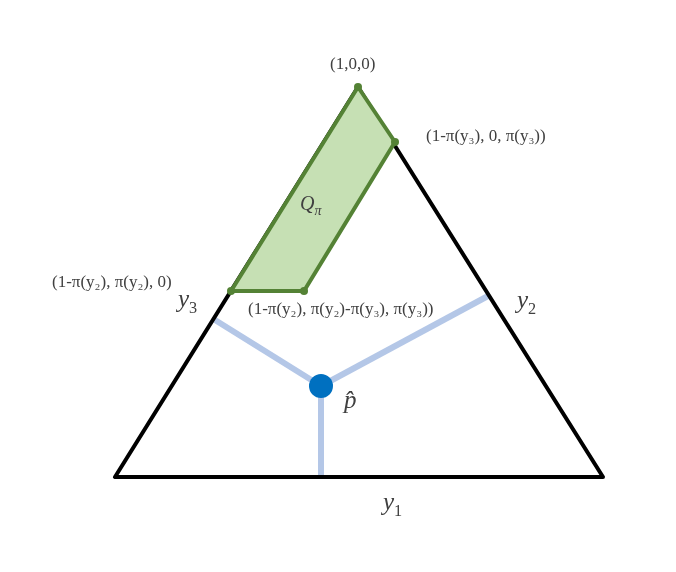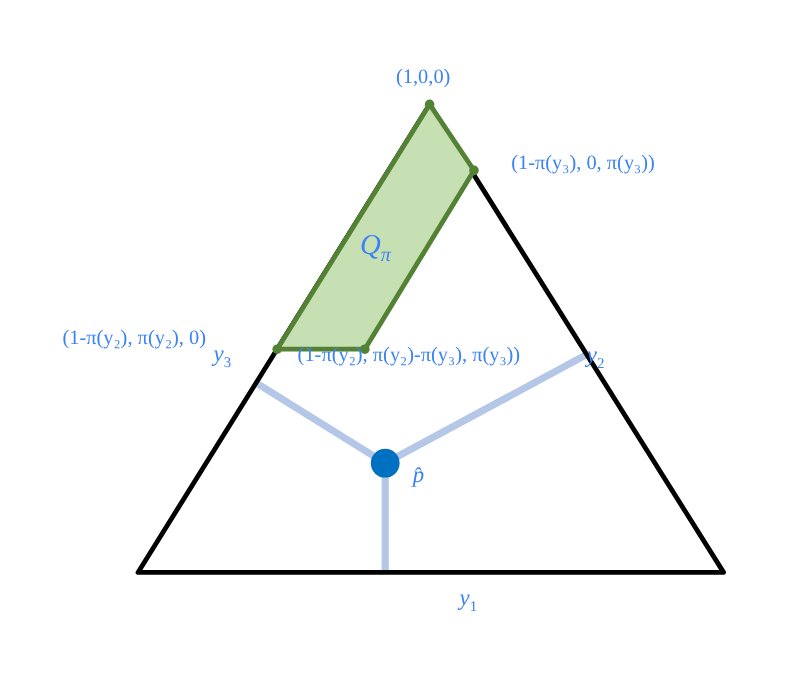--- a/index.html
+++ b/index.html
@@ -1,24 +1,24 @@
 <!DOCTYPE html>
 <html><head>
 <meta charset="utf-8">
 <style>
   html, body { margin: 0; padding: 0; background: #ffffff; }
   body { width: 676px; height: 572px; position: relative; overflow: hidden;
          font-family: "DejaVu Serif", serif; }
   #canvas { position: absolute; left: 0; top: 0; }
-  .lbl { position: absolute; color: #3b82f6; white-space: nowrap;
+  .lbl { position: absolute; color: #404040; white-space: nowrap;
          font-family: "Liberation Serif", "DejaVu Serif", serif; }
   .coord { font-size: 17px; }
-  .var { font-size: 19px; font-style: italic; }
+  .var { font-size: 25px; font-style: italic; }
   .var sub, .coord sub { font-style: normal; font-size: 65%; }
-  .region { font-size: 24px; font-style: italic; }
+  .region { font-size: 20px; font-style: italic; }
 </style>
 </head>
 <body>
 
 <svg id="canvas" width="676" height="572" viewBox="0 0 676 572">
 
   <g stroke="#b4c7e7" stroke-width="6" stroke-linecap="butt">
     <line x1="321" y1="386" x2="321" y2="477"></line>
     <line x1="321" y1="386" x2="488" y2="296"></line>
     <line x1="321" y1="386" x2="215" y2="320"></line>
@@ -37,23 +37,23 @@
 
   <circle cx="321" cy="386" r="12" fill="#0070c0"></circle>
 </svg>
 
 <div class="lbl coord" style="left:330px; top:54px;">(1,0,0)</div>
 
 <div class="lbl coord" style="left:426px; top:126px;font-family:Liberation Serif, serif;">(1-π(y₃), 0, π(y₃))</div>
 
 <div class="lbl coord" style="left:52px; top:262px;margin-top:10px;">(1-π(y₂), π(y₂), 0)</div>
 
-<div class="lbl coord" style="left:224px; top:286px;padding-left:24px;">(1-π(y₂), π(y₂)-π(y₃), π(y₃))</div>
+<div class="lbl coord" style="left:224px; top:299px;padding-left:24px;">(1-π(y₂), π(y₂)-π(y₃), π(y₃))</div>
 
 <div class="lbl region" style="left:300px; top:192px;"><span>Q</span><sub style="font-size:70%;">π</sub></div>
 
 <div class="lbl var" style="left:344px; top:386px;">p̂</div>
 
 <div class="lbl var" style="left:343px; top:488px;margin-left:40px;"><span>y</span><sub>1</sub></div>
 
-<div class="lbl var" style="left:489px; top:286px;"><span>y</span><sub>2</sub></div>
+<div class="lbl var" style="left:517px; top:286px;"><span>y</span><sub>2</sub></div>
 
 <div class="lbl var" style="left:178px; top:285px;"><span>y</span><sub>3</sub></div>
 
 </body></html>

